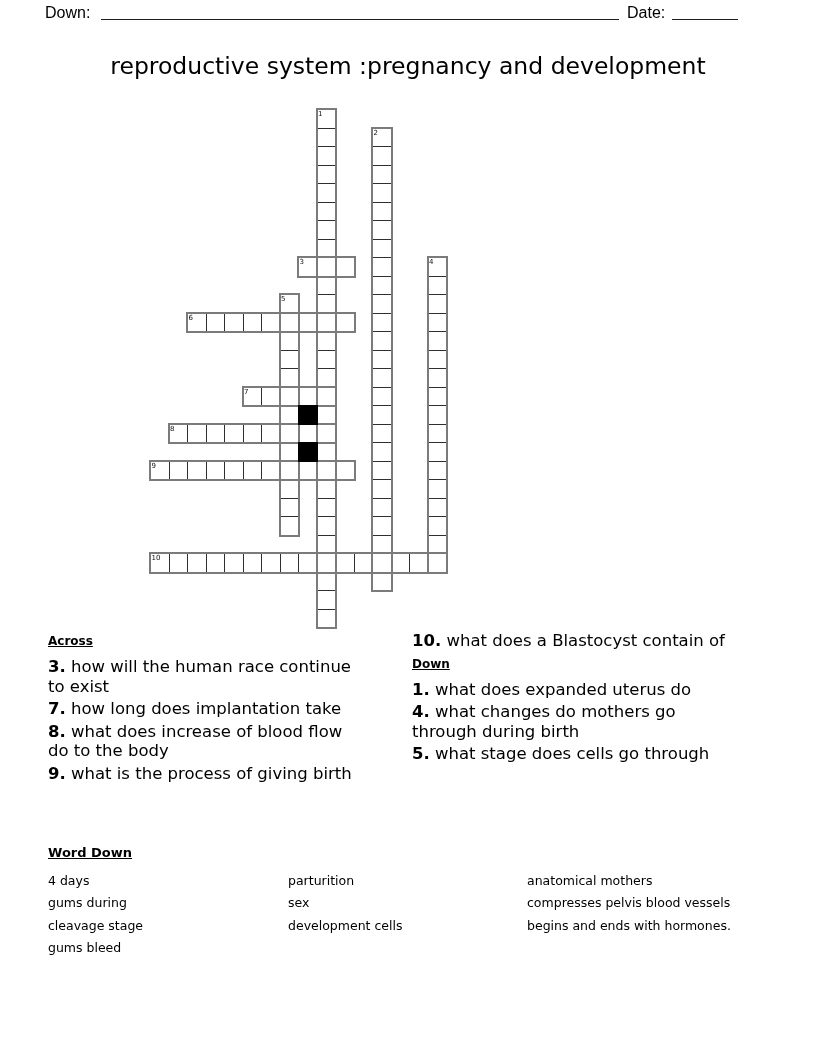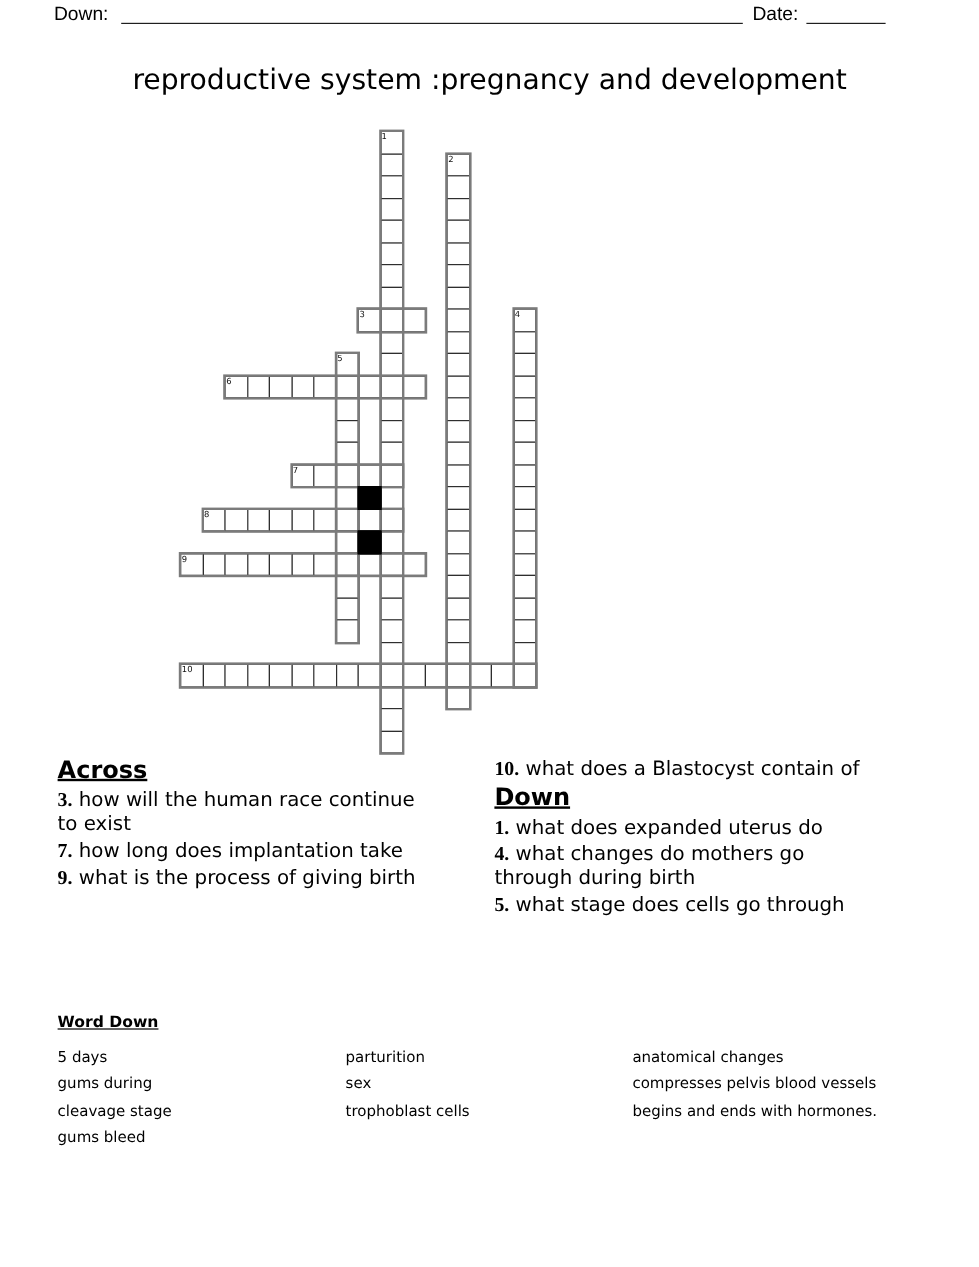--- a/index.html
+++ b/index.html
@@ -39,26 +39,26 @@
   .grid-number {
     position:absolute; z-index:4; font-size:7px; line-height:8px;
     color:#111; pointer-events:none;
   }
 
   
   .clue-col { position:absolute; top:631px; }
   #clues-left  { left:48px;  width:360px; }
   #clues-right { left:412px; width:372px; }
   .clue-heading {
-    margin:0 0 5px 0; font-size:20px; line-height:21px; font-weight:bold;
+    margin:0 0 5px 0; font-size:12px; line-height:21px; font-weight:bold;
     text-decoration:underline;
   }
   #clues-right .clue-heading { margin-top:3px; }
   .clue { margin:0 0 3px 0; font-size:16.5px; line-height:19.5px; }
-  .clue b { font-weight:bold;font-family:Liberation Serif, serif; }
+  .clue b { font-weight:bold; }
   .clue-text { white-space:pre-line; }
 
   
   .wb-heading {
     position:absolute; left:48px; top:845px; font-size:13px; line-height:16px;
     font-weight:bold; text-decoration:underline;
   }
   .wb-col { position:absolute; top:870px; }
   #wb-col-0 { left:48px; }
   #wb-col-1 { left:288px; }
@@ -224,43 +224,45 @@
       <span class="grid-number" style="left: 20px; top: 315.5px;">8</span>
       <span class="grid-number" style="left: 1.5px; top: 352.5px;">9</span>
       <span class="grid-number" style="left: 1.5px; top: 445px;">10</span>
     </div>
 
   <div class="clue-col" id="clues-left">
     <p class="clue-heading">Across</p>
     <p class="clue"><b>3.</b> <span class="clue-text">how will the human race continue
 to exist</span></p>
     <p class="clue"><b>7.</b> <span class="clue-text">how long does implantation take</span></p>
+    <p class="clue"><b>8.</b> <span class="clue-text">what does increase of blood flow
+do to the body</span></p>
     <p class="clue"><b>9.</b> <span class="clue-text">what is the process of giving birth</span></p>
   </div>
 
   <div class="clue-col" id="clues-right">
     <p class="clue"><b>10.</b> <span class="clue-text">what does a Blastocyst contain of</span></p>
     <p class="clue-heading">Down</p>
     <p class="clue"><b>1.</b> <span class="clue-text">what does expanded uterus do</span></p>
     <p class="clue"><b>4.</b> <span class="clue-text">what changes do mothers go
 through during birth</span></p>
     <p class="clue"><b>5.</b> <span class="clue-text">what stage does cells go through</span></p>
   </div>
 
   <div class="wb-heading">Word Down</div>
   <div class="wb-col" id="wb-col-0">
-    <div class="wb-item">5 days</div>
+    <div class="wb-item">4 days</div>
     <div class="wb-item">gums during</div>
     <div class="wb-item">cleavage stage</div>
     <div class="wb-item">gums bleed</div>
   </div>
   <div class="wb-col" id="wb-col-1">
     <div class="wb-item">parturition</div>
     <div class="wb-item">sex</div>
-    <div class="wb-item">trophoblast cells</div>
+    <div class="wb-item">development cells</div>
   </div>
   <div class="wb-col" id="wb-col-2">
-    <div class="wb-item">anatomical changes</div>
+    <div class="wb-item">anatomical mothers</div>
     <div class="wb-item">compresses pelvis blood vessels</div>
     <div class="wb-item">begins and ends with hormones.</div>
   </div>
 
 </div>
 
 </body></html>

